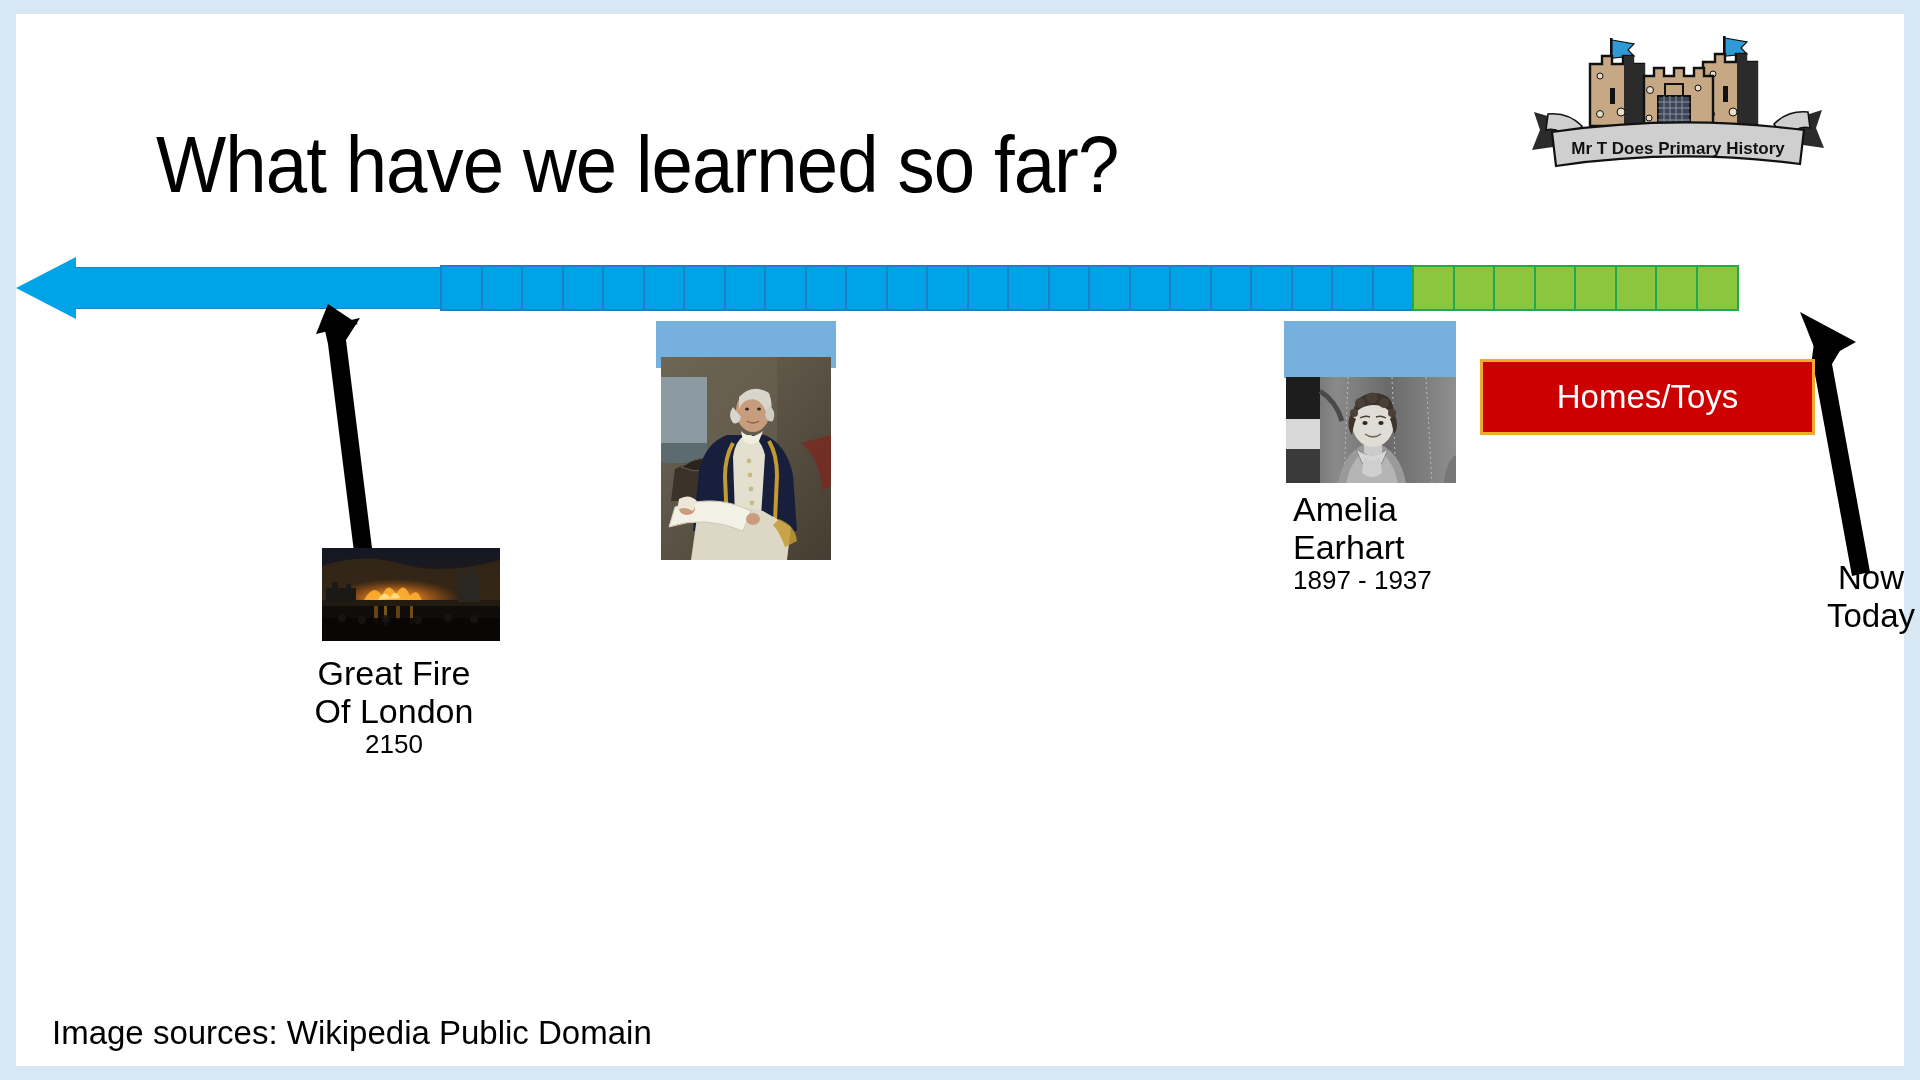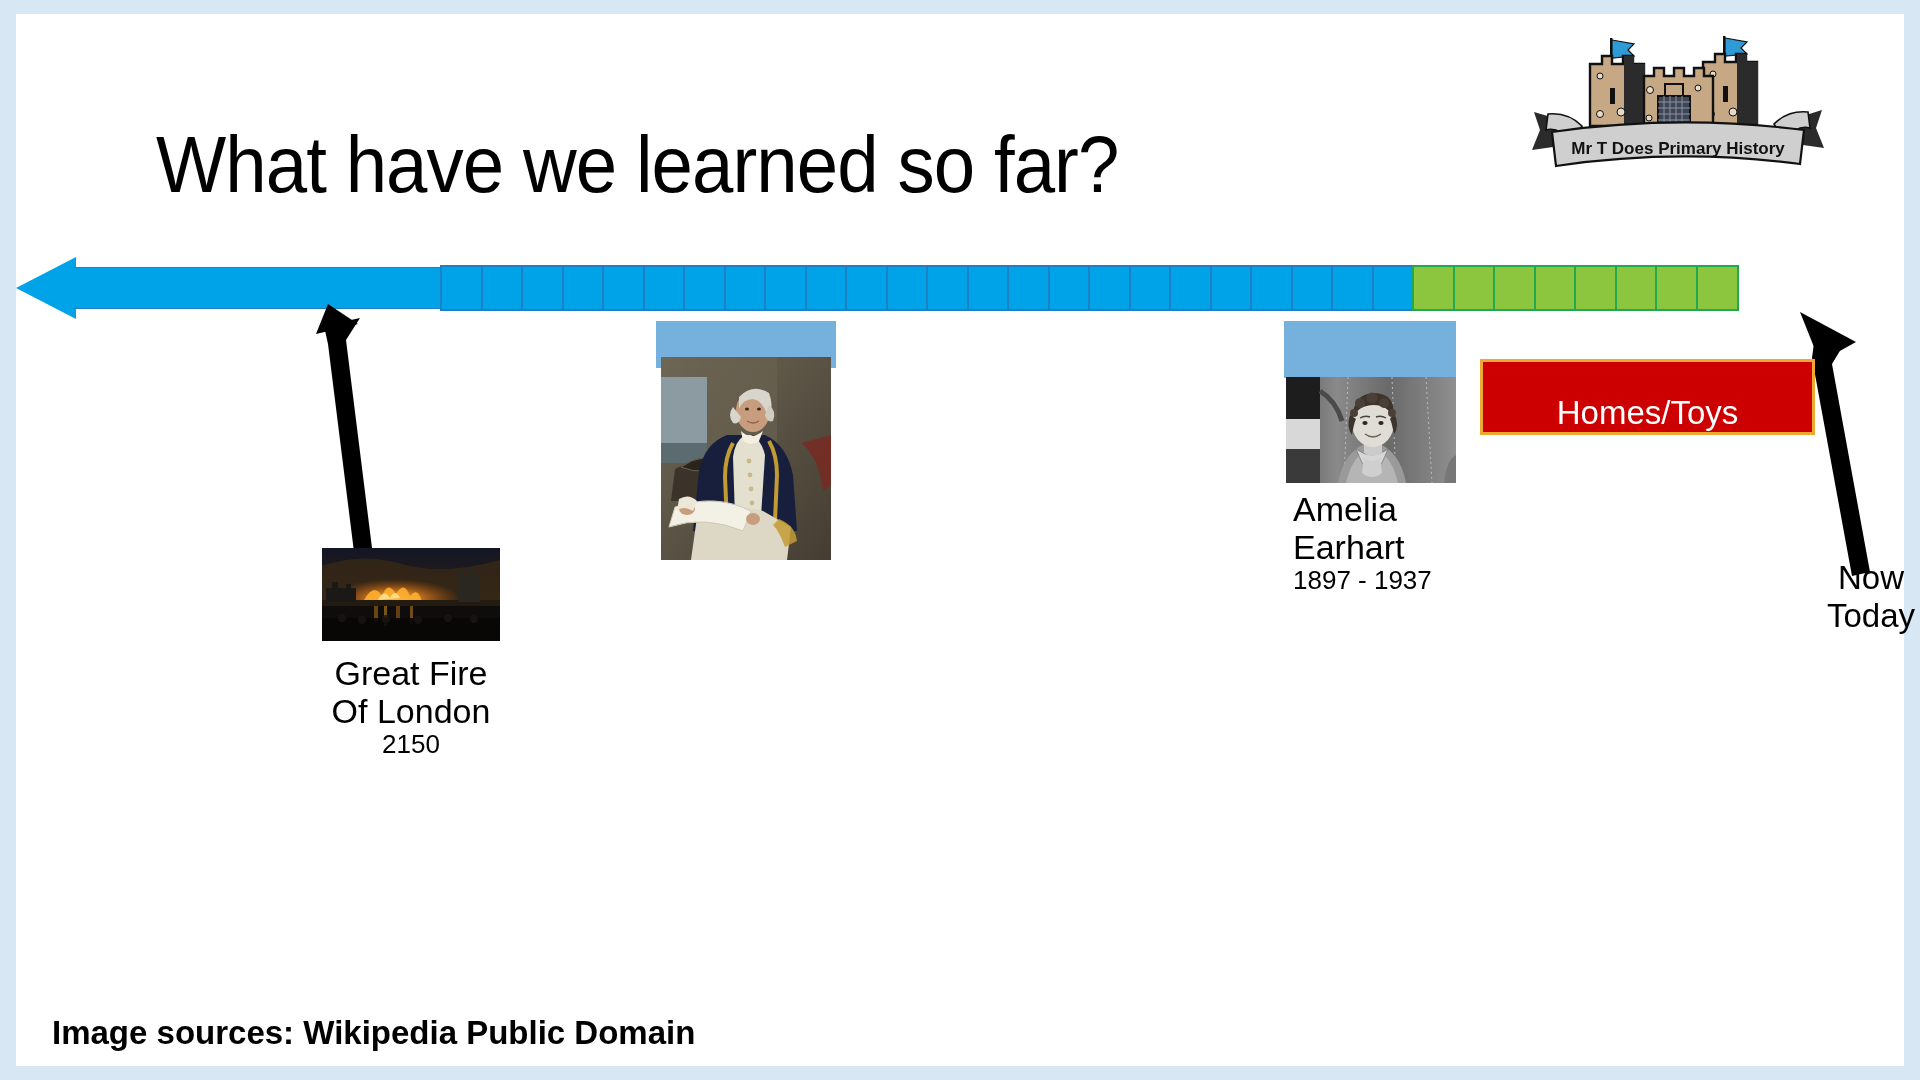--- a/index.html
+++ b/index.html
@@ -105,21 +105,21 @@
   #gf-img {
     position: absolute;
     left: 306px; top: 534px;
     width: 178px; height: 93px;
     background: #14100c;
     overflow: hidden;
   }
   #gf-img svg { display:block; width:178px; height:93px; }
   #gf-caption {
     position: absolute;
-    left: 250px; top: 640px;
+    left: 233px; top: 640px;
     width: 290px;
     text-align: center;
   }
 
   
   #cc-band {
     position: absolute;
     left: 640px; top: 307px;
     width: 180px; height: 47px;
     background: #76b0dc;
@@ -163,21 +163,21 @@
 
   
   #homes-toys {
     position: absolute;
     left: 1464px; top: 345px;
     width: 335px; height: 76px;
     background: #cc0000;
     border: 3px solid #f0a830;
     box-sizing: border-box;
     display: flex;
-    align-items: flex-end;
+    align-items: center;
     justify-content: center;
   }
   #homes-toys span {
     color: #ffffff;
     font-size: 33px;
     font-weight: 300;
     font-family: "Liberation Sans", sans-serif;
   }
 
   
@@ -190,21 +190,21 @@
     font-weight: 300;
     line-height: 1.15;
     color: #000;
   }
 
   
   #footer {
     position: absolute;
     left: 36px; top: 1000px;
     font-size: 33px;
-    font-weight: 700;
+    font-weight: 400;
     color: #000;
     white-space: nowrap;
   }
 </style>
 </head>
 <body>
 
 <div id="slide-frame">
   <div id="slide">
 

